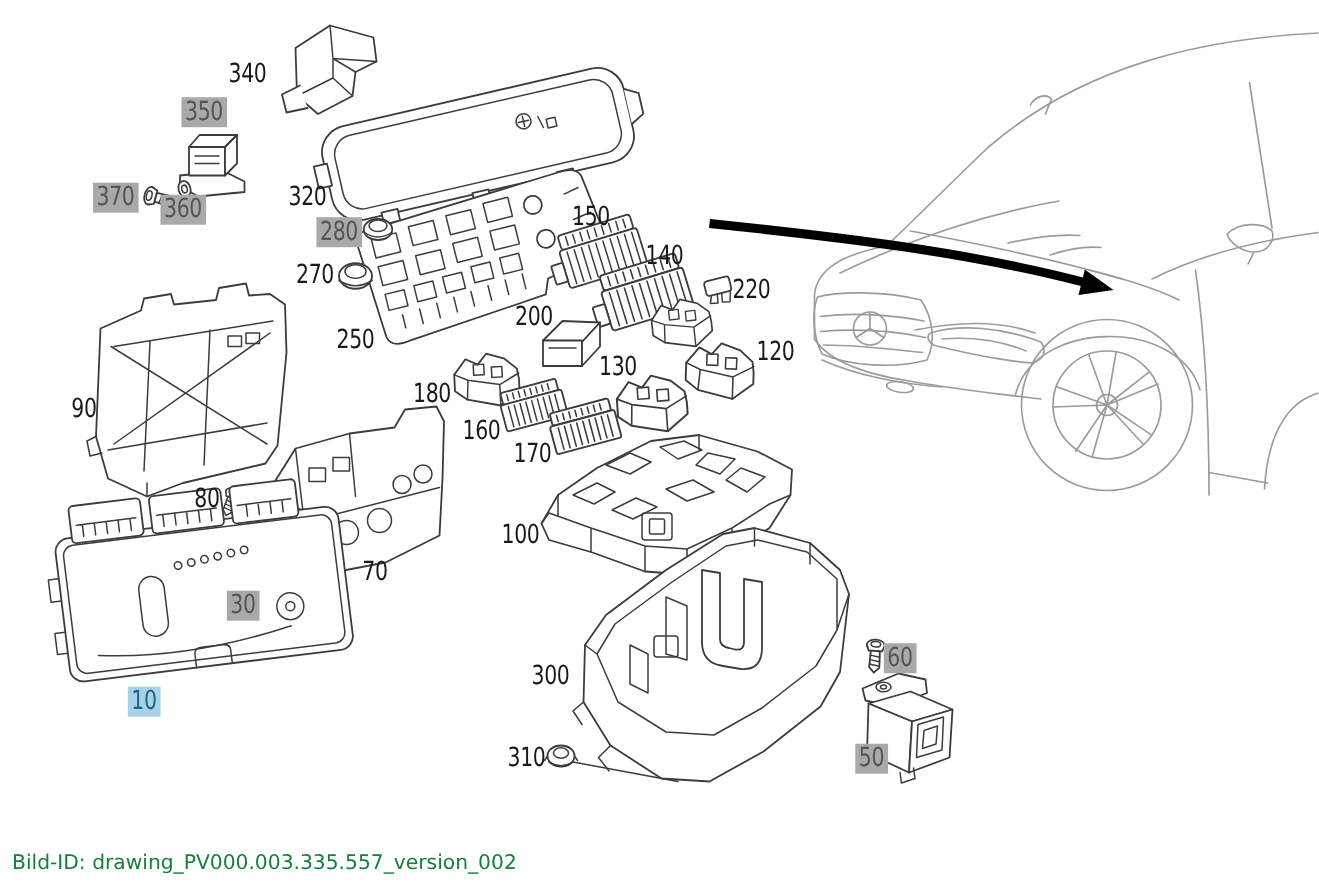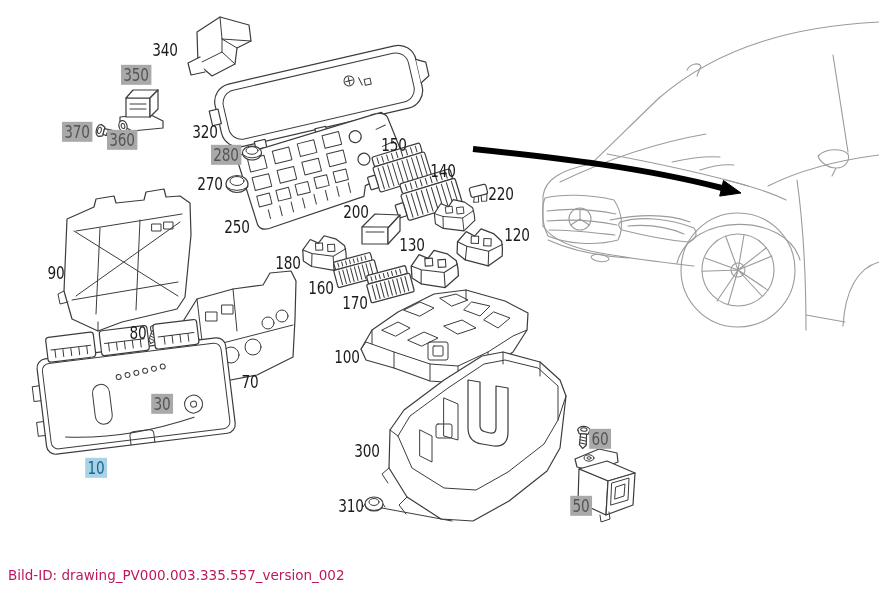--- a/index.html
+++ b/index.html
@@ -14,21 +14,21 @@
   .l { fill:none; stroke:#3c3c3c; stroke-width:1;   stroke-linejoin:round; stroke-linecap:round; }
   .car { fill:none; stroke:#9b9b9b; stroke-width:1.1; stroke-linejoin:round; stroke-linecap:round; }
 
   
   .part-label { position:absolute; transform:translate(-50%,-50%) scaleX(.78);
                 font-size:17.5px; line-height:1.05; letter-spacing:-.3px;
                 color:#1a1a1a; padding:1px 3px; white-space:nowrap; cursor:pointer; }
   .part-label.related  { background:#a9a9a9; color:#555555; }
   .part-label.selected { background:#a8d3e6; color:#17678f; }
 
-  .bild-id { position:absolute; left:8px; top:567px; font-size:13.5px; color:#be185d; }
+  .bild-id { position:absolute; left:8px; top:567px; font-size:13.5px; color:#15803d; }
 </style>
 </head>
 <body>
 
 <div class="stage">
 
 <svg class="canvas" width="879" height="592" viewBox="0 0 879 592">
   <defs>
     <g id="screw">
       <ellipse class="p" cx="0" cy="2" rx="6" ry="3.6"></ellipse>

